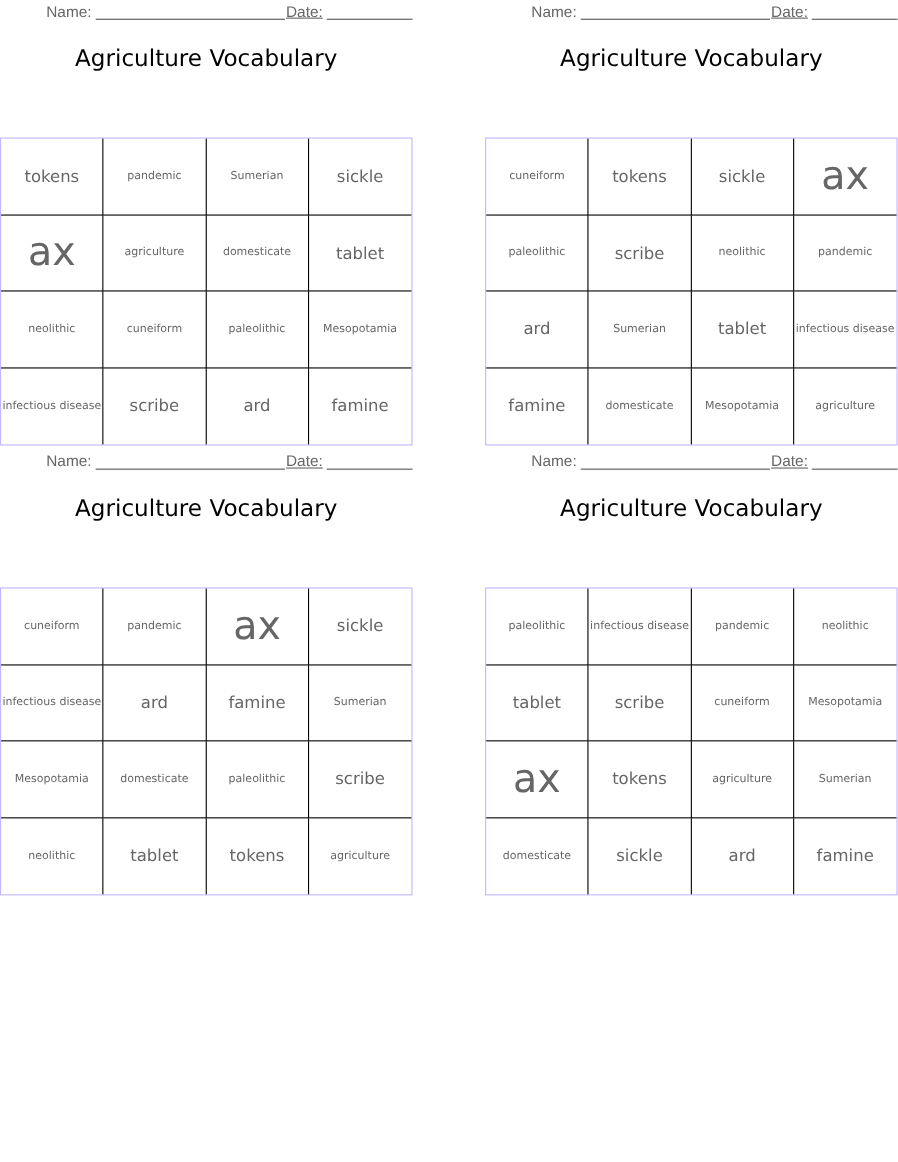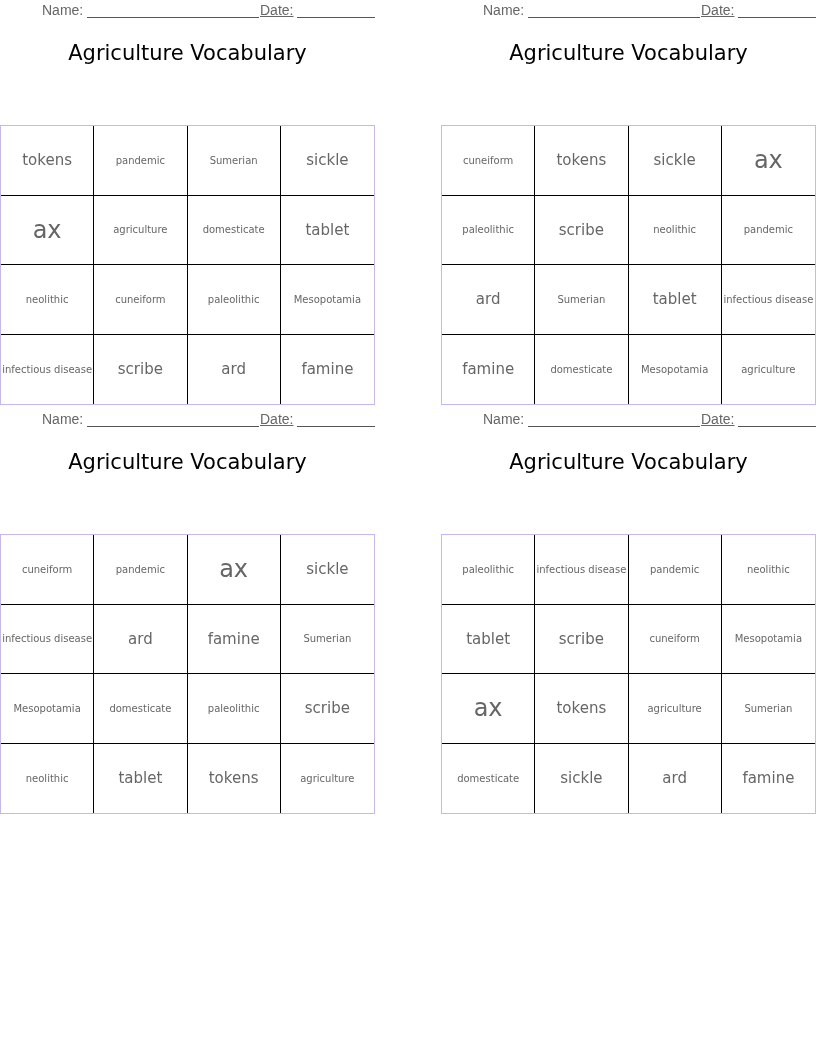--- a/index.html
+++ b/index.html
@@ -16,21 +16,21 @@
     font-family:"DejaVu Sans", sans-serif; font-size:21px; color:#000000; }
   .grid { position:absolute; top:83px; left:0; width:373px; height:278px;
     border:1px solid #c4b5fd; display:grid; grid-template-columns:repeat(4,1fr); grid-template-rows:repeat(4,1fr);margin-top:42px; }
   .cell { border-right:1px solid #000; border-bottom:1px solid #000;
     display:flex; align-items:center; justify-content:center; text-align:center;
     font-family:"DejaVu Sans", sans-serif; color:#666666; overflow:hidden; white-space:nowrap; }
   .cell:nth-child(4n) { border-right:none; }
   .cell:nth-child(n+13) { border-bottom:none; }
   .sz-s { font-size:10px; }
   .sz-m { font-size:15px; }
-  .sz-l { font-size:24px; }
+  .sz-l { font-size:36px; }
 </style>
 </head>
 <body>
 
 <div id="cards-root">
     <div class="card" style="left: 0px; top: 0px;">
     <div class="header">
       <span class="name-field"><span>Name:</span><span class="line name-line"></span></span>
       <span class="date-field"><span>Date:</span><span class="line date-line"></span></span>
     </div>

